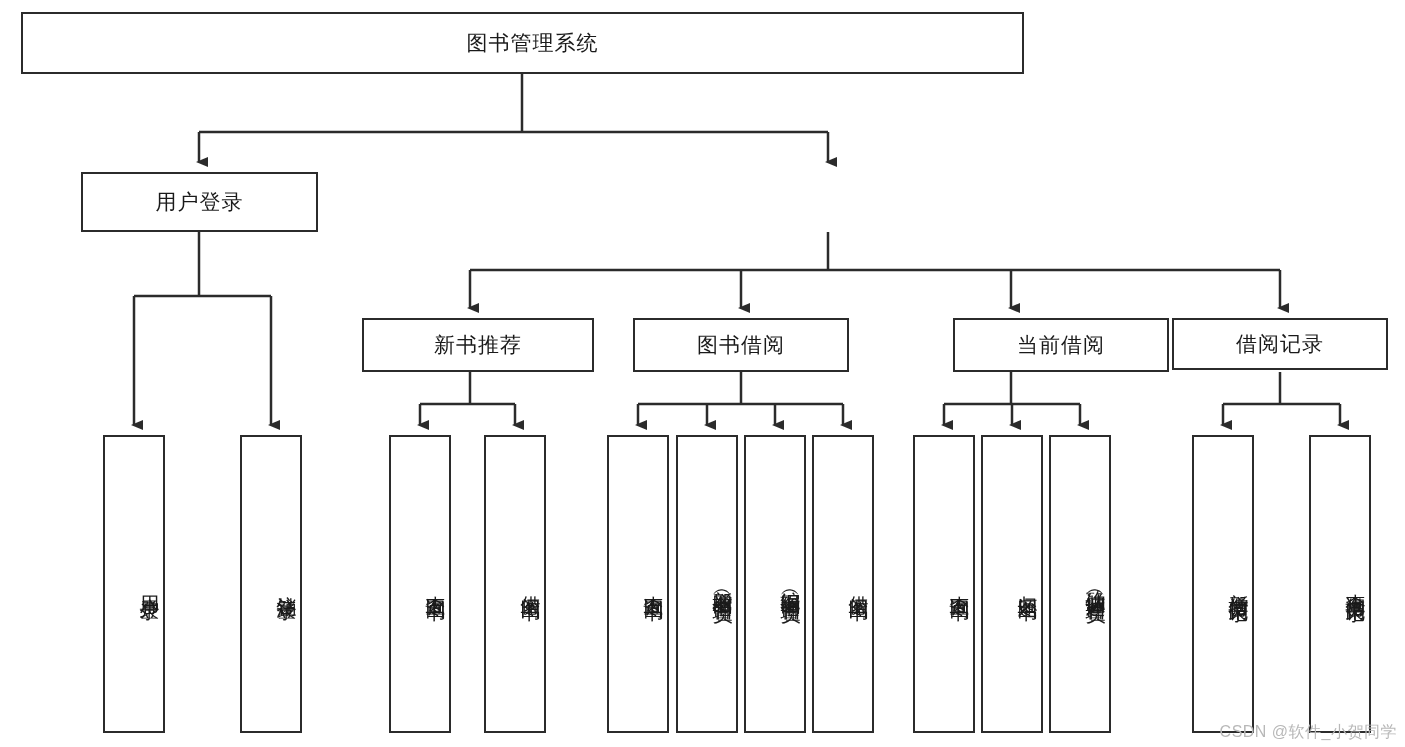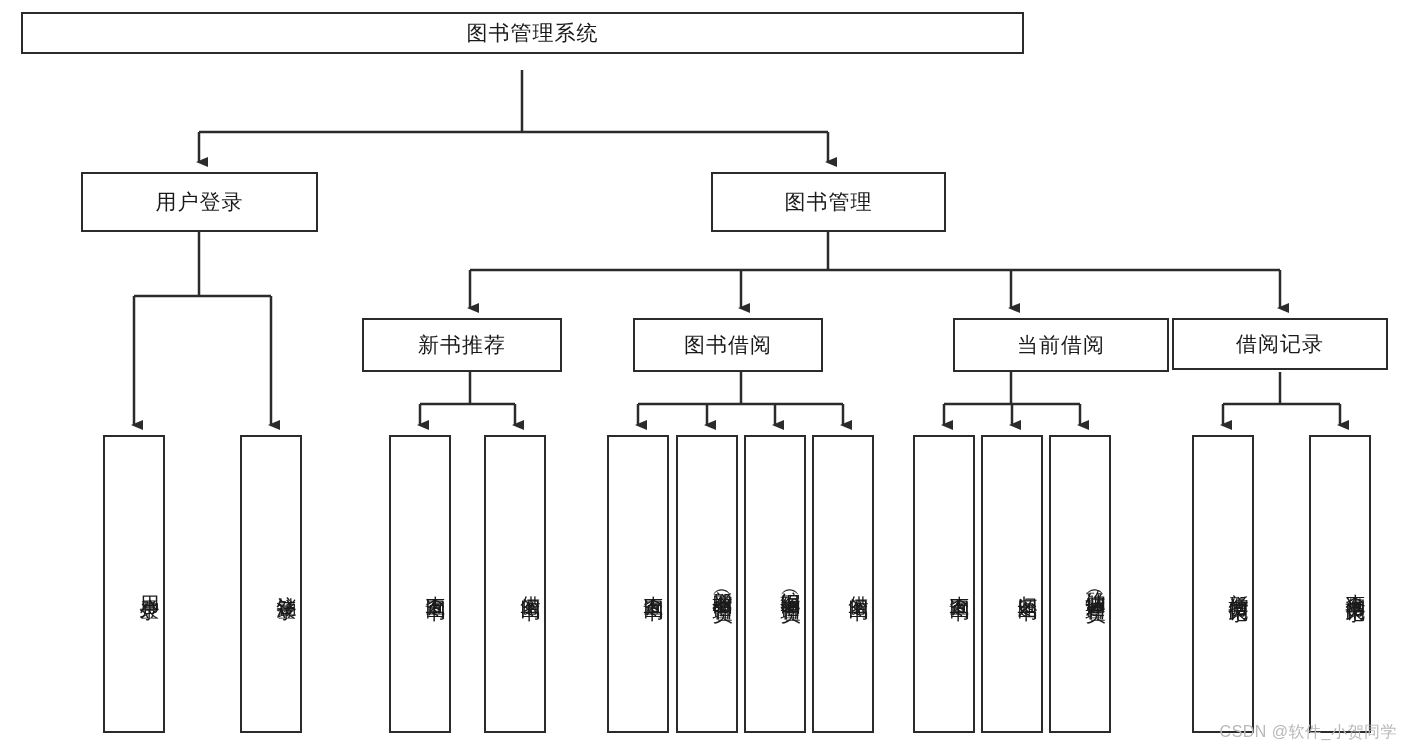--- a/index.html
+++ b/index.html
@@ -115,35 +115,32 @@
       <path d="M1012,404 L1012,425" marker-end="url(#arrow)"></path>
       <path d="M1080,404 L1080,425" marker-end="url(#arrow)"></path>
 
       <path d="M1280,372 L1280,404"></path>
       <path d="M1223,404 L1340,404"></path>
       <path d="M1223,404 L1223,425" marker-end="url(#arrow)"></path>
       <path d="M1340,404 L1340,425" marker-end="url(#arrow)"></path>
     </g>
   </svg>
 
-  <div class="node horiz" style="left: 21px; top: 12px; width: 1003px; height: 42px; padding-left: 20px;">
+  <div class="node horiz" style="left: 21px; top: 12px; width: 1003px; height: 62px; padding-left: 20px;">
     <span>图书管理系统</span>
   </div>
 
   <div class="node horiz" style="left: 81px; top: 172px; width: 237px; height: 60px;">
     <span>用户登录</span>
   </div>
-  <div class="node horiz" style="left: 711px; top: 172px; width: 235px; height: 60px;">
-    <span>图书管理</span>
-  </div>
 
-  <div class="node horiz" style="left: 362px; top: 318px; width: 200px; height: 54px;">
+  <div class="node horiz" style="left: 362px; top: 318px; width: 232px; height: 54px;">
     <span>新书推荐</span>
   </div>
-  <div class="node horiz" style="left: 633px; top: 318px; width: 190px; height: 54px;">
+  <div class="node horiz" style="left: 633px; top: 318px; width: 216px; height: 54px;">
     <span>图书借阅</span>
   </div>
   <div class="node horiz" style="left: 953px; top: 318px; width: 216px; height: 54px;">
     <span>当前借阅</span>
   </div>
   <div class="node horiz" style="left: 1172px; top: 318px; width: 216px; height: 52px;">
     <span>借阅记录</span>
   </div>
 
   <div class="node vert" style="left: 103px; top: 435px; width: 62px; height: 298px;">

